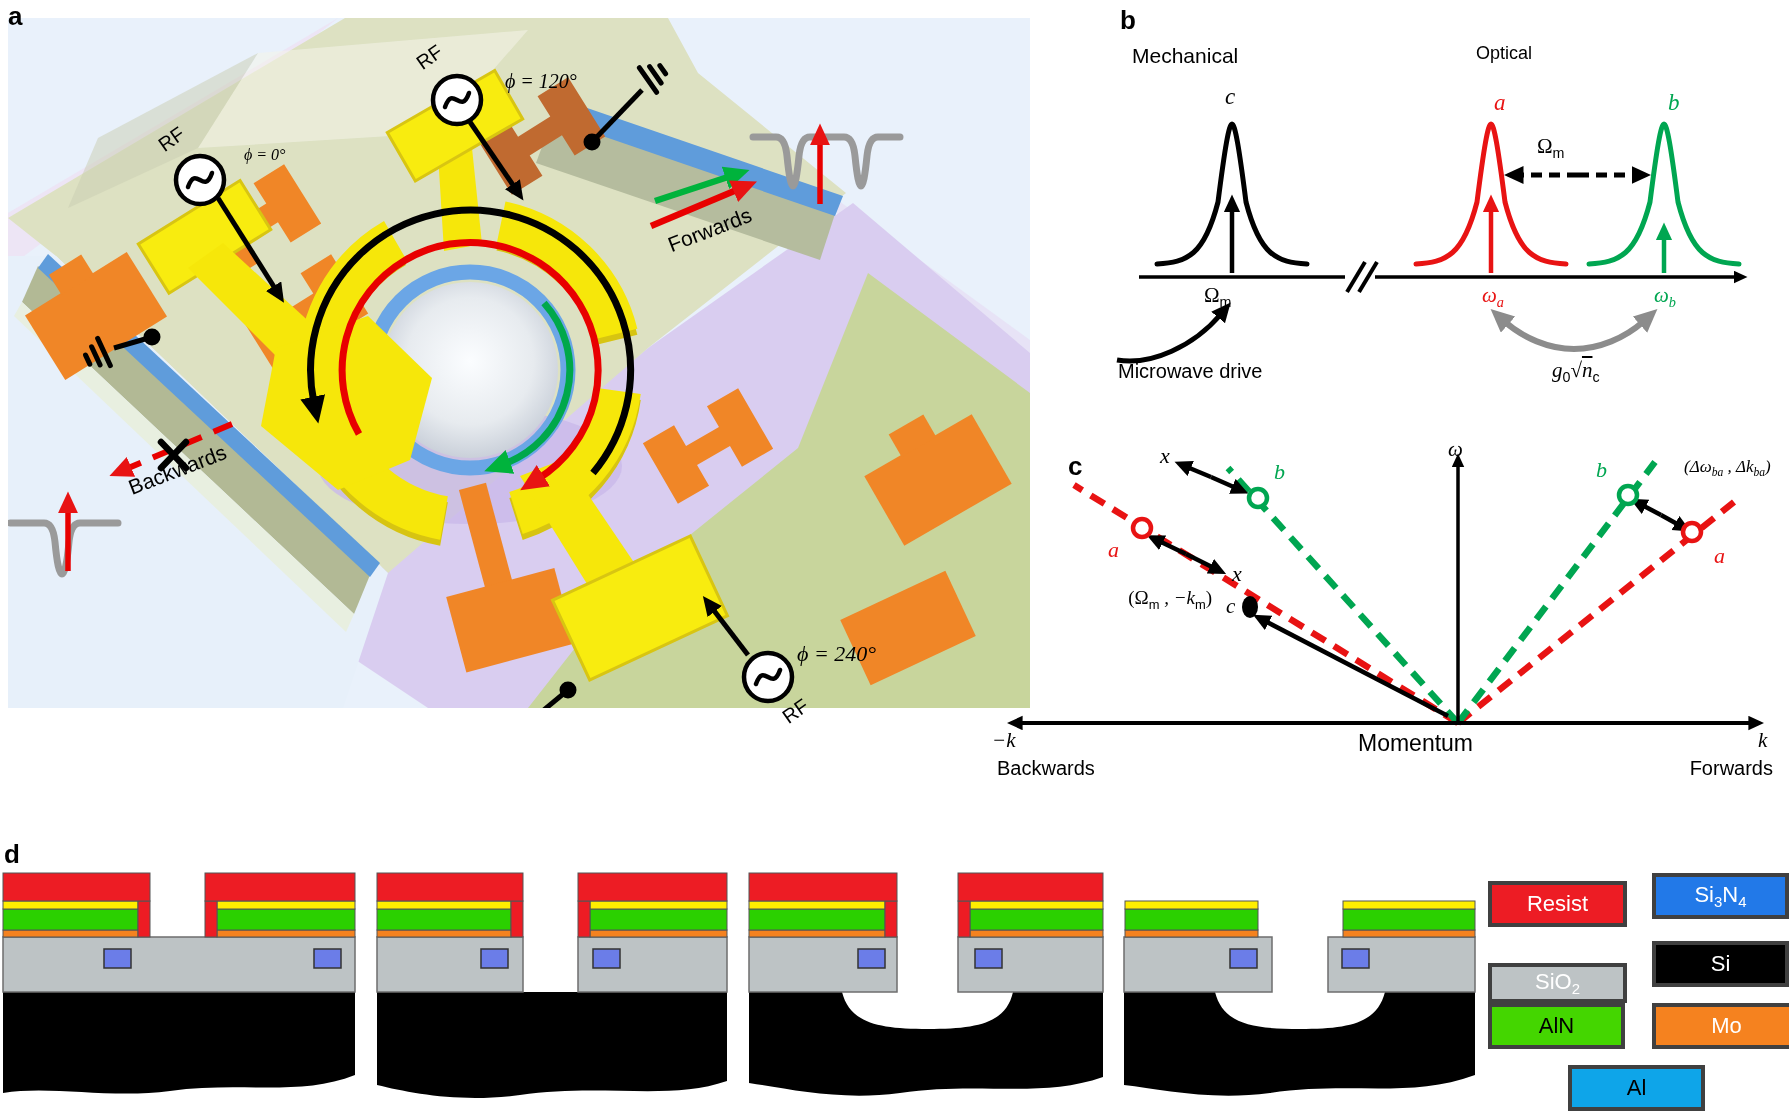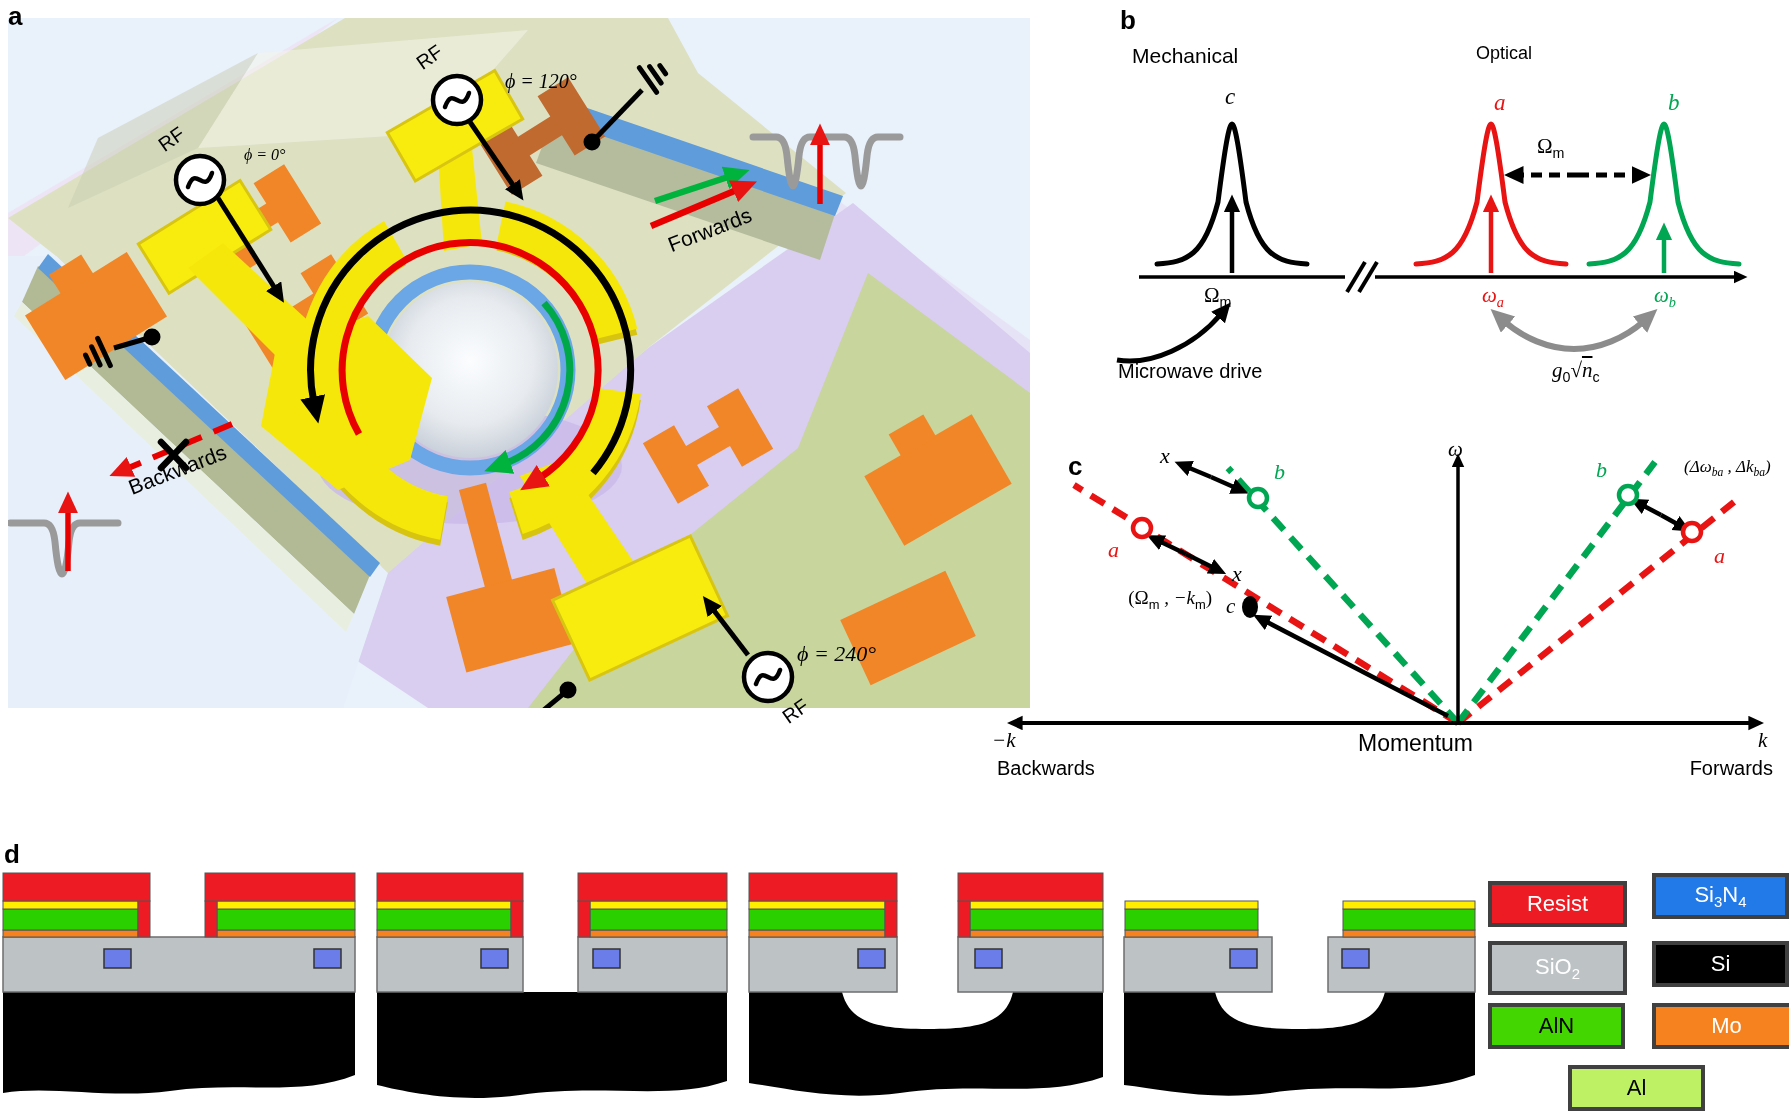--- a/index.html
+++ b/index.html
@@ -18,21 +18,21 @@
   .rot{transform-origin:center center;}
   
   .sw{position:absolute;display:flex;align-items:center;justify-content:center;
       font-size:22px;border:4px solid #404040;box-sizing:border-box;}
   .sw-resist{background:#ed1c24;color:#fff;}
   .sw-si3n4{background:#2279e8;color:#fff;}
   .sw-sio2{background:#bdc3c5;color:#fff;}
   .sw-si{background:#000;color:#fff;}
   .sw-aln{background:#44d600;color:#000;}
   .sw-mo{background:#f5821f;color:#fff;}
-  .sw-al{background:#bef264;color:#000;}
+  .sw-al{background:#0ea5e9;color:#000;}
 </style>
 </head>
 <body>
 
 <div id="fig">
 
 <svg width="0" height="0">
   <defs>
     <marker id="mk-k" orient="auto" markerUnits="strokeWidth" markerWidth="5" markerHeight="4" refX="0.9" refY="1.8">
       <path d="M0,0 L3.9,1.8 L0,3.6 z" fill="#000"></path>
@@ -382,21 +382,21 @@
 </svg>
 
 <div class="lbl panel-letter" style="left:4px;top:840px">d</div>
 
 <div class="sw sw-resist" style="left:1488px;top:881px;width:139px;height:46px">
       <span>Resist</span>
     </div>
 <div class="sw sw-si3n4" style="left:1652px;top:873px;width:137px;height:46px">
       <span><span>Si</span><sub>3</sub><span>N</span><sub>4</sub></span>
     </div>
-<div class="sw sw-sio2" style="left:1488px;top:941px;width:139px;height:54px">
+<div class="sw sw-sio2" style="left:1488px;top:963px;width:139px;height:40px">
       <span><span>SiO</span><sub>2</sub></span>
     </div>
 <div class="sw sw-si" style="left:1652px;top:941px;width:137px;height:46px">
       <span>Si</span>
     </div>
 <div class="sw sw-aln" style="left:1488px;top:1003px;width:137px;height:46px">
       <span>AlN</span>
     </div>
 <div class="sw sw-mo" style="left:1652px;top:1003px;width:149px;height:46px">
       <span>Mo</span>

